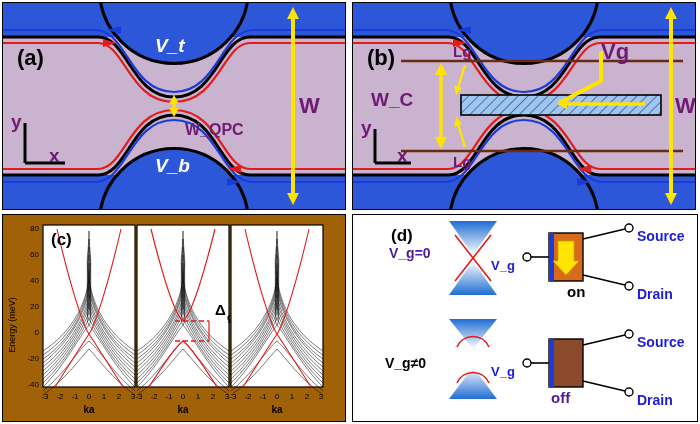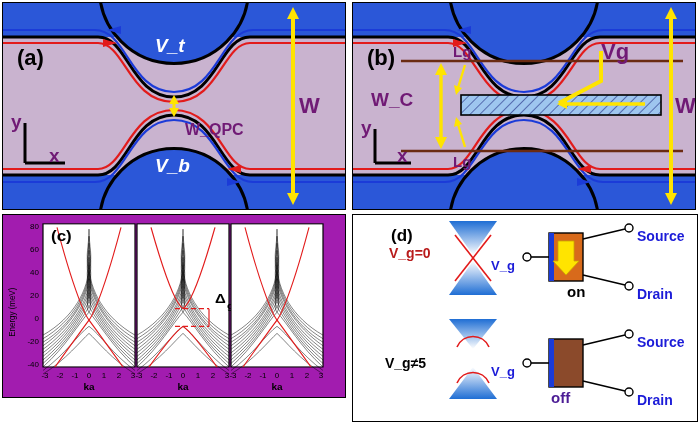--- a/index.html
+++ b/index.html
@@ -12,21 +12,21 @@
   .bluebar.top{top:0;height:34px;}
   .bluebar.bot{bottom:0;height:34px;}
   .lobe{position:absolute;background:#2b57d8;border:3px solid #000;box-sizing:border-box;}
   .lobe.top{left:50%;transform:translateX(-50%);top:-64px;width:152px;height:126px;border-radius:0 0 76px 76px;}
   .lobe.bot{left:50%;transform:translateX(-50%);bottom:-64px;width:152px;height:126px;border-radius:76px 76px 0 0;}
   .lbl{position:absolute;font-weight:bold;}
   .white{color:#fff;font-style:italic;}
   .yellow{color:#701a75;}
   svg.ov{position:absolute;left:0;top:0;width:100%;height:100%;overflow:visible;}
   
-  #bandblock{position:absolute;left:2px;top:214px;width:344px;height:184px;background:#a21caf;border:1px solid #000;box-sizing:border-box;}
+  #bandblock{position:absolute;left:2px;top:214px;width:344px;height:208px;background:#a16207;border:1px solid #000;box-sizing:border-box;}
   
   #dblock{position:absolute;left:352px;top:214px;width:346px;height:208px;background:#fff;border:1px solid #000;box-sizing:border-box;}
   .bluetxt{color:#1b1bd8;font-weight:bold;margin-top:9px;}
 </style>
 </head>
 <body>
 
 <div class="qpc" id="qpc-a">
   <div class="bluebar top"></div>
   <div class="bluebar bot"></div>
@@ -324,22 +324,22 @@
     <rect x="196" y="124" width="34" height="48" fill="#8b4a2b" stroke="#000" stroke-width="1.4"></rect>
     <rect x="196" y="124" width="5" height="48" fill="#1b3bd8"></rect>
     <line x1="230" y1="130" x2="272" y2="120" stroke="#000" stroke-width="1.6"></line>
     <line x1="230" y1="166" x2="272" y2="176" stroke="#000" stroke-width="1.6"></line>
     <circle cx="276" cy="119" r="4" fill="#fff" stroke="#000" stroke-width="1.4"></circle>
     <circle cx="276" cy="177" r="4" fill="#fff" stroke="#000" stroke-width="1.4"></circle>
     <line x1="178" y1="148" x2="196" y2="148" stroke="#000" stroke-width="1.6"></line>
     <circle cx="174" cy="148" r="4" fill="#fff" stroke="#000" stroke-width="1.4"></circle>
   </svg>
 
-  <span class="lbl" style="left:36px;top:30px;font-size:14px;color:#b91c1c;">V_g=0</span>
-  <span class="lbl" style="left:32px;top:140px;font-size:14px;color:#000;">V_g≠5</span>
+  <span class="lbl" style="left:36px;top:30px;font-size:14px;color:#4c1d95;">V_g=0</span>
+  <span class="lbl" style="left:32px;top:140px;font-size:14px;color:#000;">V_g≠0</span>
 
   <span class="lbl bluetxt" style="left:138px;top:34px;font-size:13px;">V_g</span>
   <span class="lbl bluetxt" style="left:138px;top:140px;font-size:13px;">V_g</span>
 
   <span class="lbl bluetxt" style="left:284px;top:4px;font-size:14px;">Source</span>
   <span class="lbl bluetxt" style="left:284px;top:62px;font-size:14px;">Drain</span>
   <span class="lbl bluetxt" style="left:284px;top:110px;font-size:14px;">Source</span>
   <span class="lbl bluetxt" style="left:284px;top:168px;font-size:14px;">Drain</span>
 
   <span class="lbl" style="left:214px;top:68px;font-size:15px;color:#000;">on</span>

